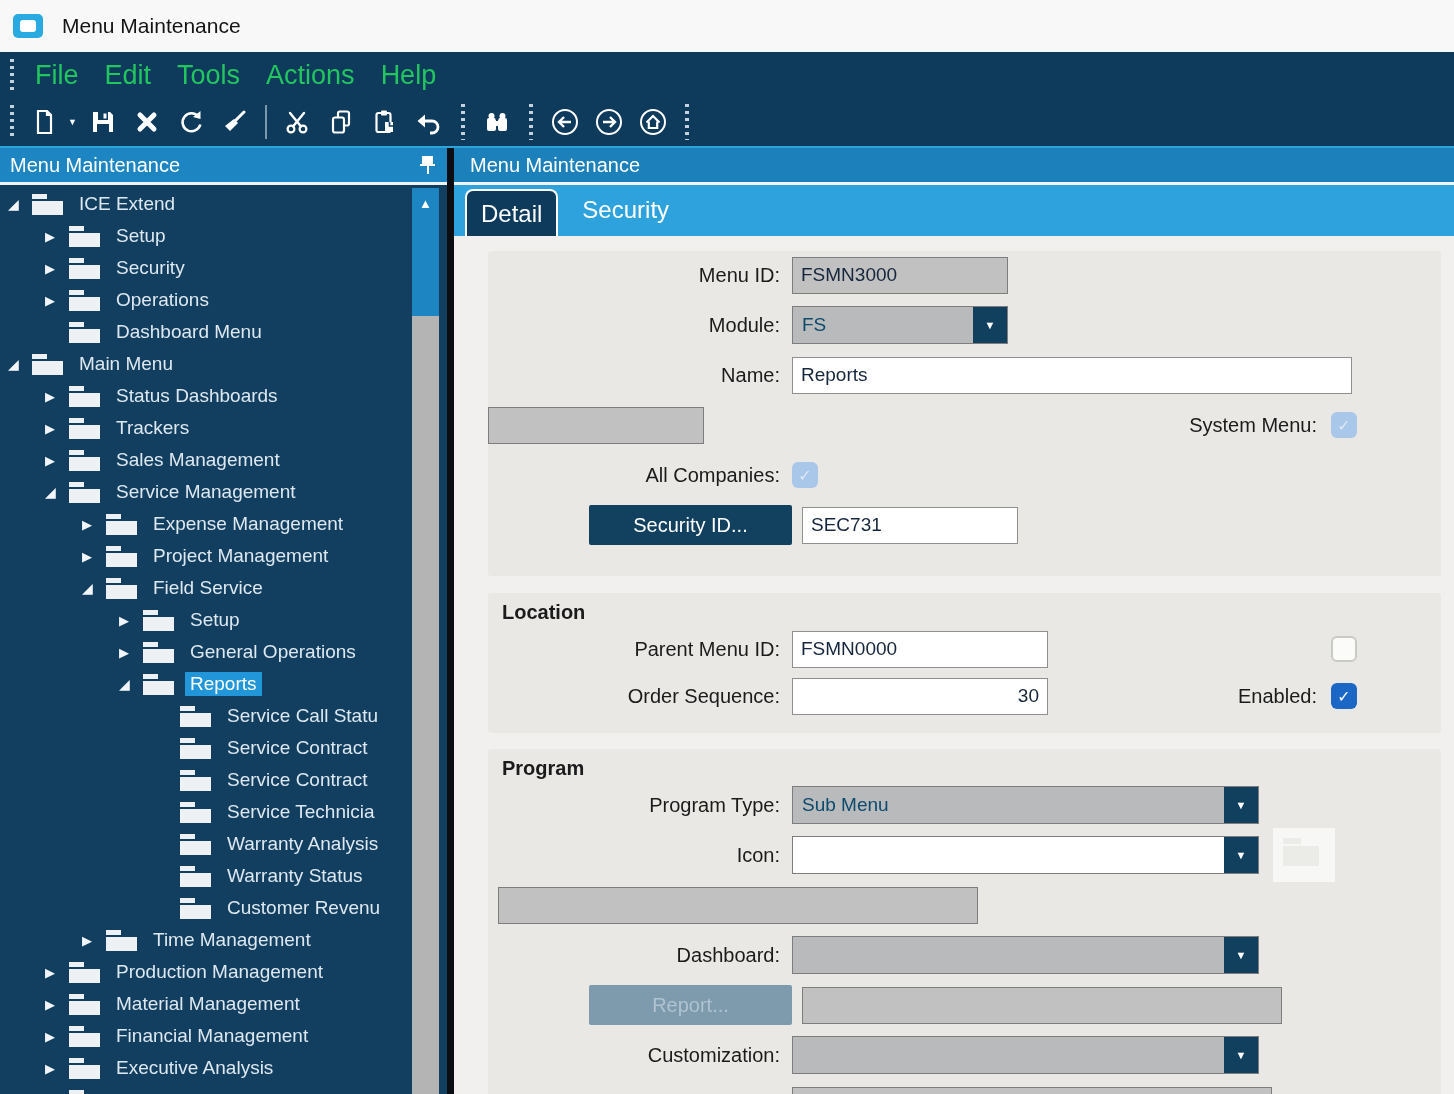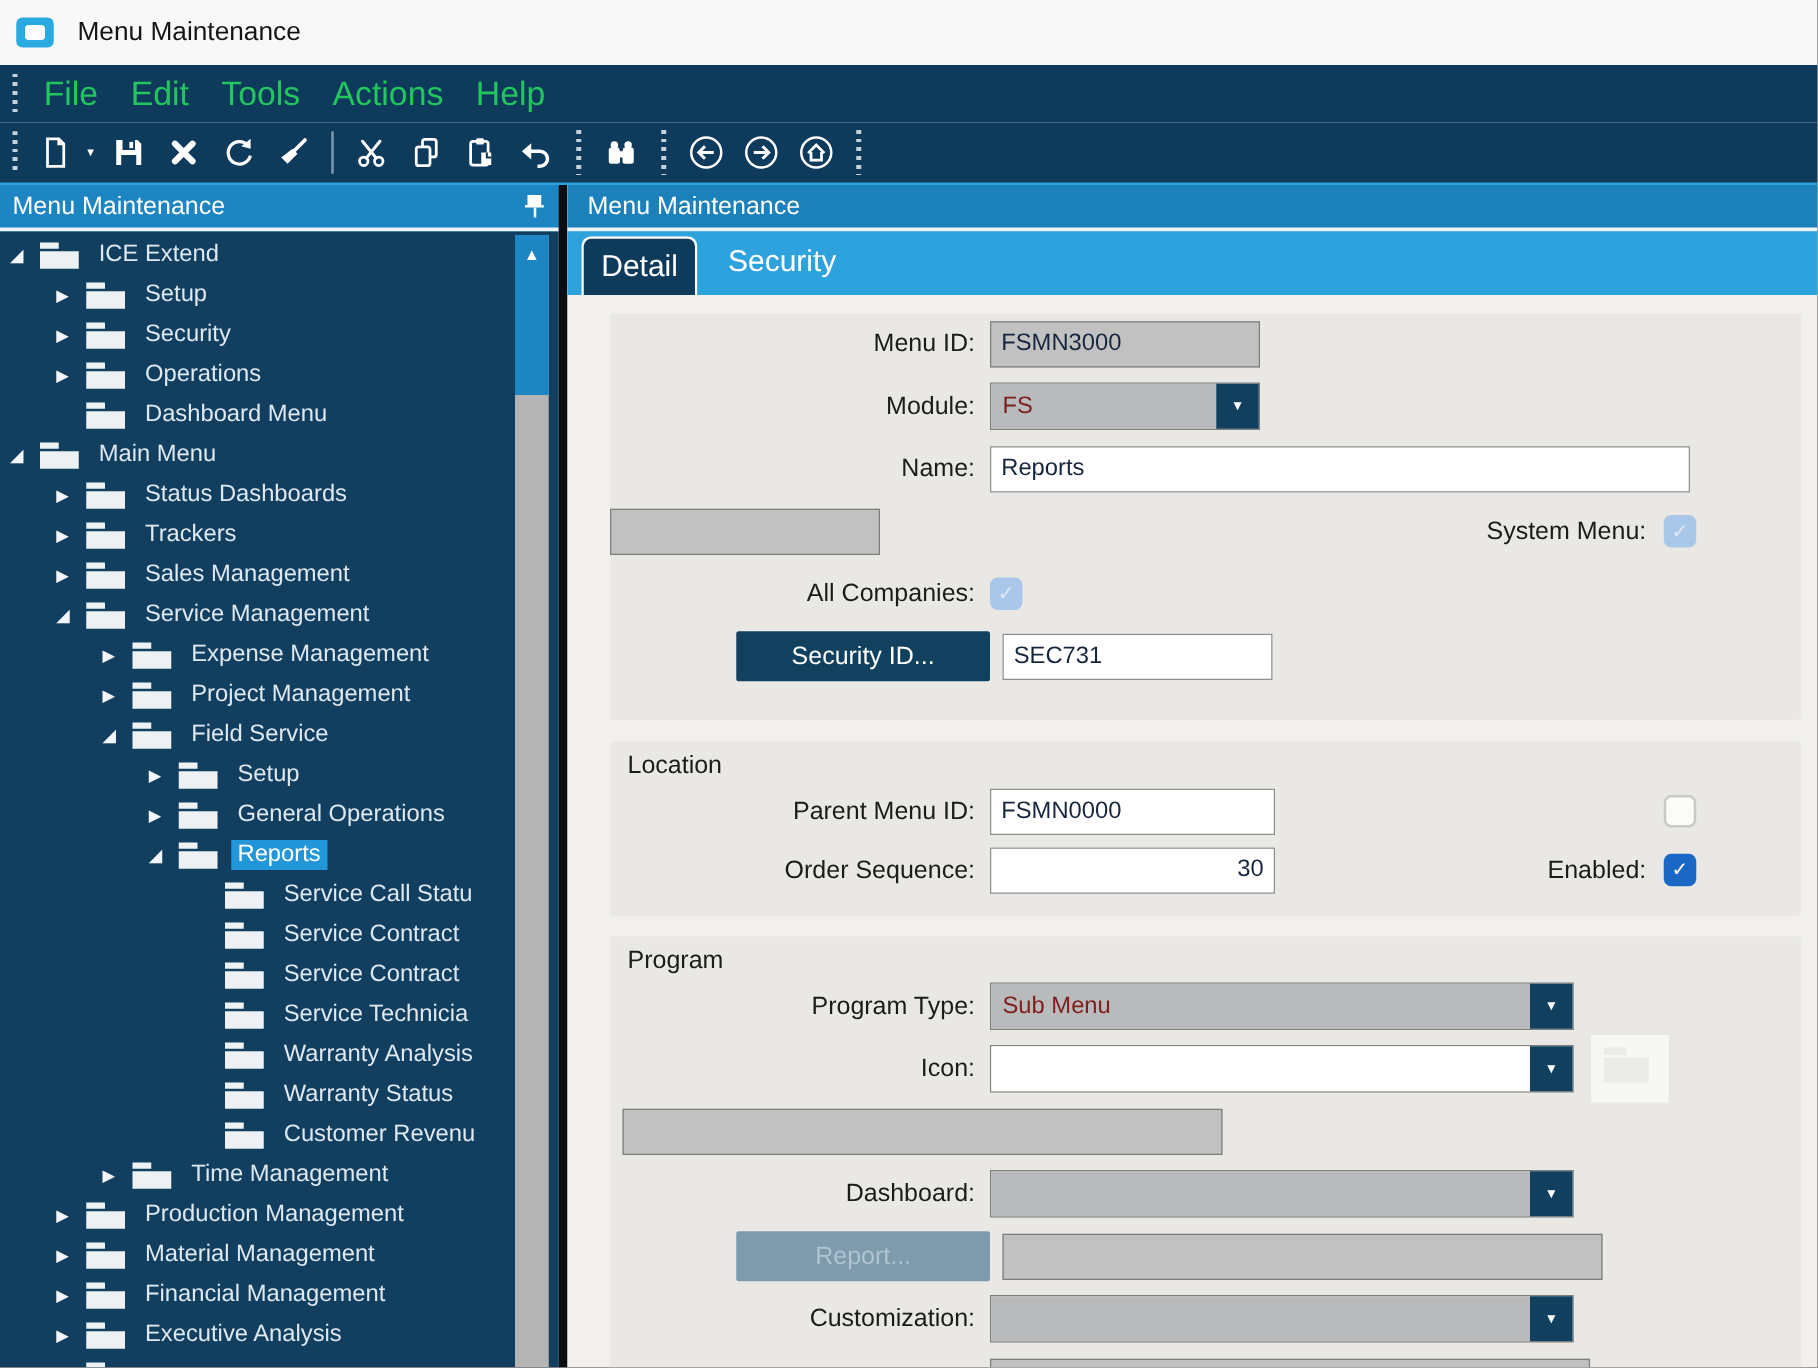--- a/index.html
+++ b/index.html
@@ -54,30 +54,30 @@
   .panel-header{height:37px;background:#1c80ba;color:#fff;font-size:20px;display:flex;align-items:center;padding-left:16px;border-bottom:3px solid #eef4f8;}
   .tabstrip{height:51px;background:#2ea2dc;display:flex;align-items:flex-end;padding-left:11px;}
   .tab{font-size:24px;color:#fff;}
   .tab.active{background:#0e3a5c;border:2px solid #fff;border-bottom:none;border-radius:8px 8px 0 0;height:47px;min-width:80px;display:flex;align-items:center;justify-content:center;padding:0 14px;}
   .tab.inactive{padding:0 24px 12px 24px;}
   .content{flex:1;overflow:hidden;padding:15px 13px 0 34px;}
   .group{background:#e9e8e4;border-radius:3px;padding:5px 0 0 0;position:relative;}
   .g1{height:325px;margin-bottom:17px;}
   .g2{height:140px;margin-bottom:16px;padding-top:8px;}
   .g3{height:420px;padding-top:8px;}
-  .gtitle{font-size:20px;font-weight:normal;color:#1b1b1b;padding-left:14px;margin-bottom:6px;}
+  .gtitle{font-size:20px;font-weight:bold;color:#1b1b1b;padding-left:14px;margin-bottom:6px;}
   .frow{display:flex;align-items:center;height:38px;margin-bottom:12px;position:relative;}
   .g2 .frow{margin-bottom:9px;}
   .lbl{width:304px;text-align:right;padding-right:12px;font-size:20px;color:#1b1b1b;flex:0 0 auto;}
   .ro-field{height:37px;background:#c1c1c1;border:1px solid #7d7d7d;font-size:19px;color:#16263e;display:flex;align-items:center;padding-left:8px;}
-  .w216{width:216px;}.w560{width:560px;}.w228{width:228px;}.w480{width:480px;}
+  .w216{width:216px;}.w560{width:560px;}.w228{width:256px;}.w480{width:480px;}
   .txt{height:37px;border:1px solid #8f8f8f;background:#fff;font-size:19px;color:#16263e;padding:0 8px;}
   .txt.num{text-align:right;}
   .combo{display:flex;height:38px;border:1px solid #7d7d7d;}
-  .combo .cval{flex:1;display:flex;align-items:center;padding-left:9px;font-size:19px;color:#7f1d1d;background:#b9babb;}
+  .combo .cval{flex:1;display:flex;align-items:center;padding-left:9px;font-size:19px;color:#0c4a6e;background:#b9babb;}
   .combo.white .cval{background:#fff;}
   .combo .cbtn{width:34px;background:#11405f;color:#fff;display:flex;align-items:center;justify-content:center;font-size:11px;flex:0 0 auto;}
   .cw216{width:216px;}.cw467{width:467px;}
   .navy-btn{margin-left:101px;width:203px;height:40px;background:#12415f;color:#fff;font-size:20px;border:none;border-radius:2px;}
   .dis-btn{margin-left:101px;width:203px;height:40px;background:#7e9aad;color:#afc3d0;font-size:20px;border:none;border-radius:2px;}
   .gap10{width:10px;flex:0 0 auto;}
   .checkbox{width:26px;height:26px;border-radius:6px;display:flex;align-items:center;justify-content:center;font-size:16px;flex:0 0 auto;}
   .cb-dis{background:#a9c7e9;color:#dce8f5;}
   .cb-on{background:#1a67c6;color:#fff;}
   .cb-off{background:#fbfbfa;border:2px solid #c9c9c6;color:transparent;}

